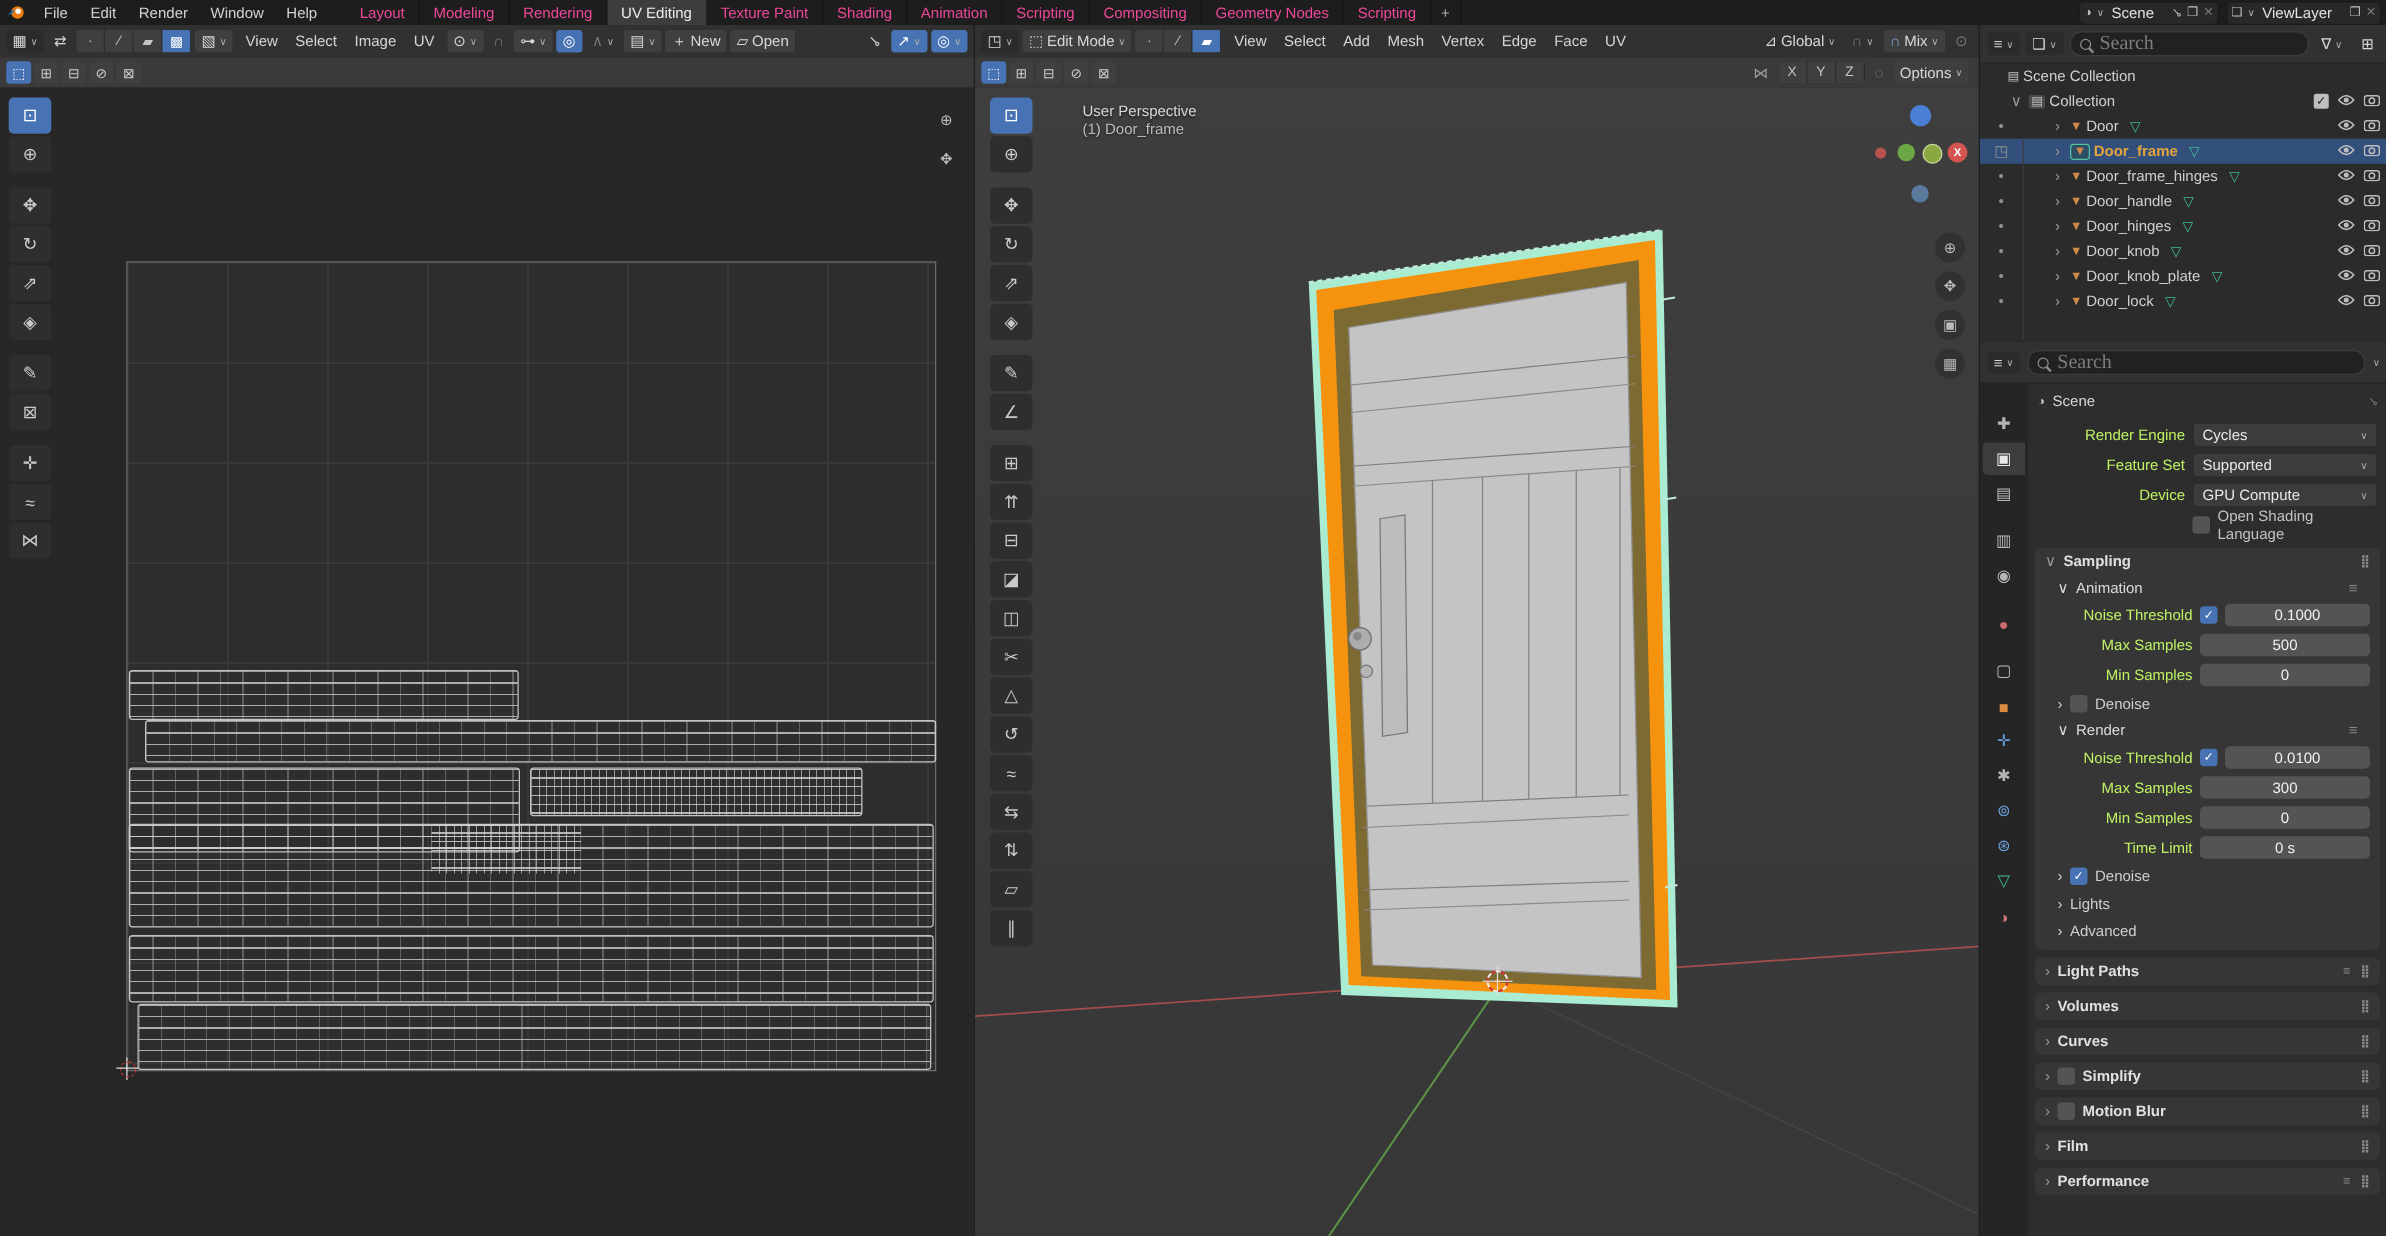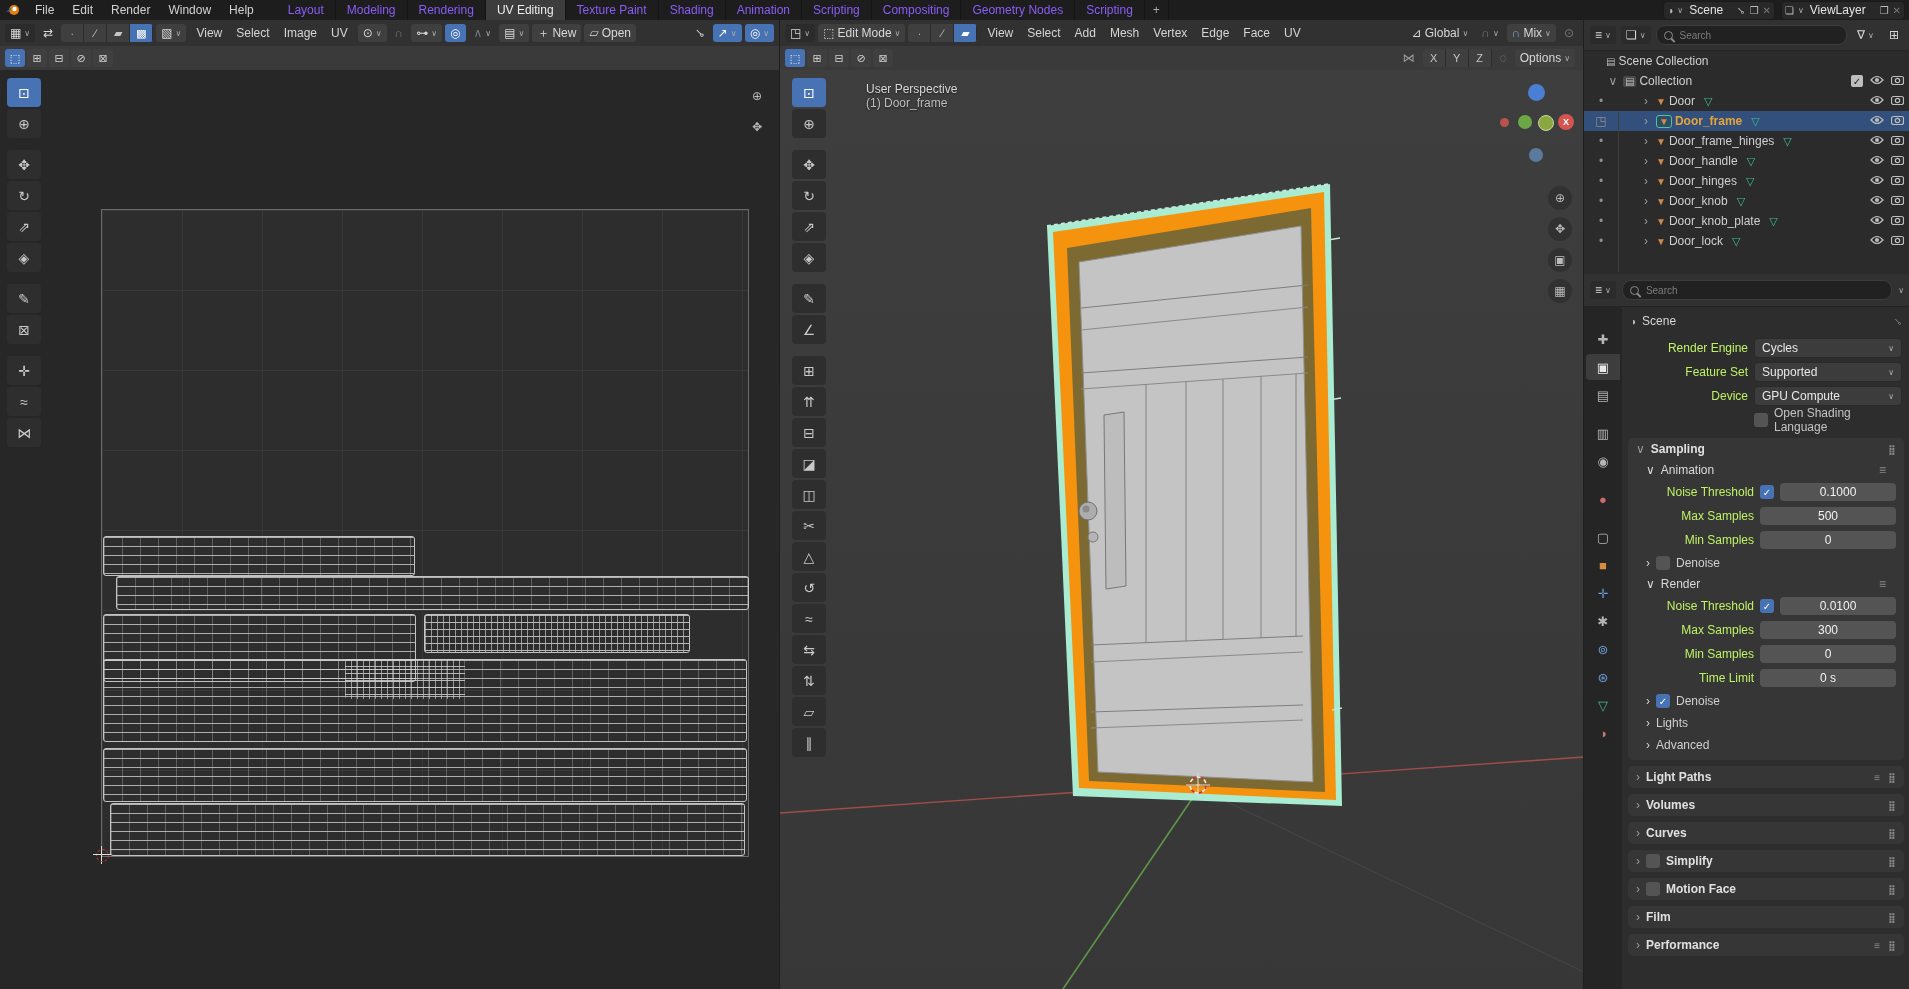--- a/index.html
+++ b/index.html
@@ -5,21 +5,21 @@
   html,body{margin:0;padding:0;background:#1c1c1c;width:1909px;height:989px;overflow:hidden;
     font-family:"Liberation Sans","DejaVu Sans",sans-serif;font-size:12px;color:#c9c9c9;
     -webkit-font-smoothing:antialiased;user-select:none}
   .abs{position:absolute}
   
   #topbar{position:absolute;left:0;top:0;width:1909px;height:20px;background:#1d1d1d;
     display:flex;align-items:center;border-bottom:1px solid #111}
   #topbar .logo{width:26px;display:flex;justify-content:center;align-items:center}
   .tmenu{padding:0 9px;color:#d2d2d2;height:20px;line-height:20px;cursor:default}
   #workspace-tabs{display:flex;margin-left:14px;height:20px}
-  .wtab{padding:0 11px;line-height:20px;color:#8b5cf6;border-right:1px solid #151515}
+  .wtab{padding:0 11px;line-height:20px;color:#ec4899;border-right:1px solid #151515}
   .wtab.active{background:#3d3d3d;color:#ececec}
   .wtab.add{color:#aaa;padding:0 8px}
   .tb-spacer{flex:1}
   .datablock{display:flex;align-items:center;background:#282828;border:1px solid #1a1a1a;
     border-radius:4px;height:17px;margin-right:6px;padding:0 3px;gap:4px}
   .datablock .val{color:#e3e3e3;padding:0 10px 0 2px}
   .dicon{color:#bbb;font-size:10px}
   .gray{color:#777}
   .chev{font-size:8px;color:#aaa}
   
@@ -76,22 +76,22 @@
     font-size:9px;color:#fff;font-weight:bold}
   
   .vp-text{position:absolute;color:#d8d8d8;text-shadow:0 1px 2px #0008}
   .vp-text .sub{color:#bdbdbd}
   
   #outliner{position:absolute;left:0;top:0;width:326px;height:254px;background:#2b2b2b;overflow:hidden}
   #outliner-header{display:flex;align-items:center;height:30px;background:#313131;padding:0 6px;gap:5px;
     border-bottom:1px solid #242424}
   .search-box{display:flex;align-items:center;background:#212121;border:1px solid #3c3c3c;border-radius:9px;
     height:18px;padding:0 7px;gap:5px;flex:1}
-  .search-box input{background:transparent;border:0;outline:0;color:#86efac;width:100%;font-size:10px;
-    font-family:Liberation Sans, sans-serif}
+  .search-box input{background:transparent;border:0;outline:0;color:#86efac;width:100%;font-size:16px;
+    font-family:Liberation Serif, serif}
   .search-box input::placeholder{color:#7d7d7d}
   .mag{width:7px;height:7px;border:1.5px solid #8a8a8a;border-radius:50%;position:relative;flex:none}
   .mag:after{content:"";position:absolute;width:1.5px;height:5px;background:#8a8a8a;left:7px;top:6px;
     transform:rotate(-45deg)}
   .out-row{display:flex;align-items:center;height:20px;padding-right:6px;gap:3px;color:#cfcfcf}
   .out-row .bullet{width:18px;text-align:center;color:#8f8f8f;flex:none}
   .out-row .exp{width:14px;color:#9a9a9a;text-align:center;flex:none}
   .out-row.selected{background:#33507c}
   .out-row.selected .name{color:#e2a43b;font-weight:bold}
   .mesh-ic{color:#cf8a4a;font-size:10px}
@@ -814,21 +814,21 @@
               <span>Simplify</span>
               <span class="tail">
                 <span class="griplbl">⣿</span>
               </span>
             </div>
           </div>
           <div class="panel">
             <div class="panel-h">
               <span class="exp">›</span>
               <span class="cb"></span>
-              <span>Motion Face</span>
+              <span>Motion Blur</span>
               <span class="tail">
                 <span class="griplbl">⣿</span>
               </span>
             </div>
           </div>
           <div class="panel">
             <div class="panel-h">
               <span class="exp">›</span>
               <span>Film</span>
               <span class="tail">

